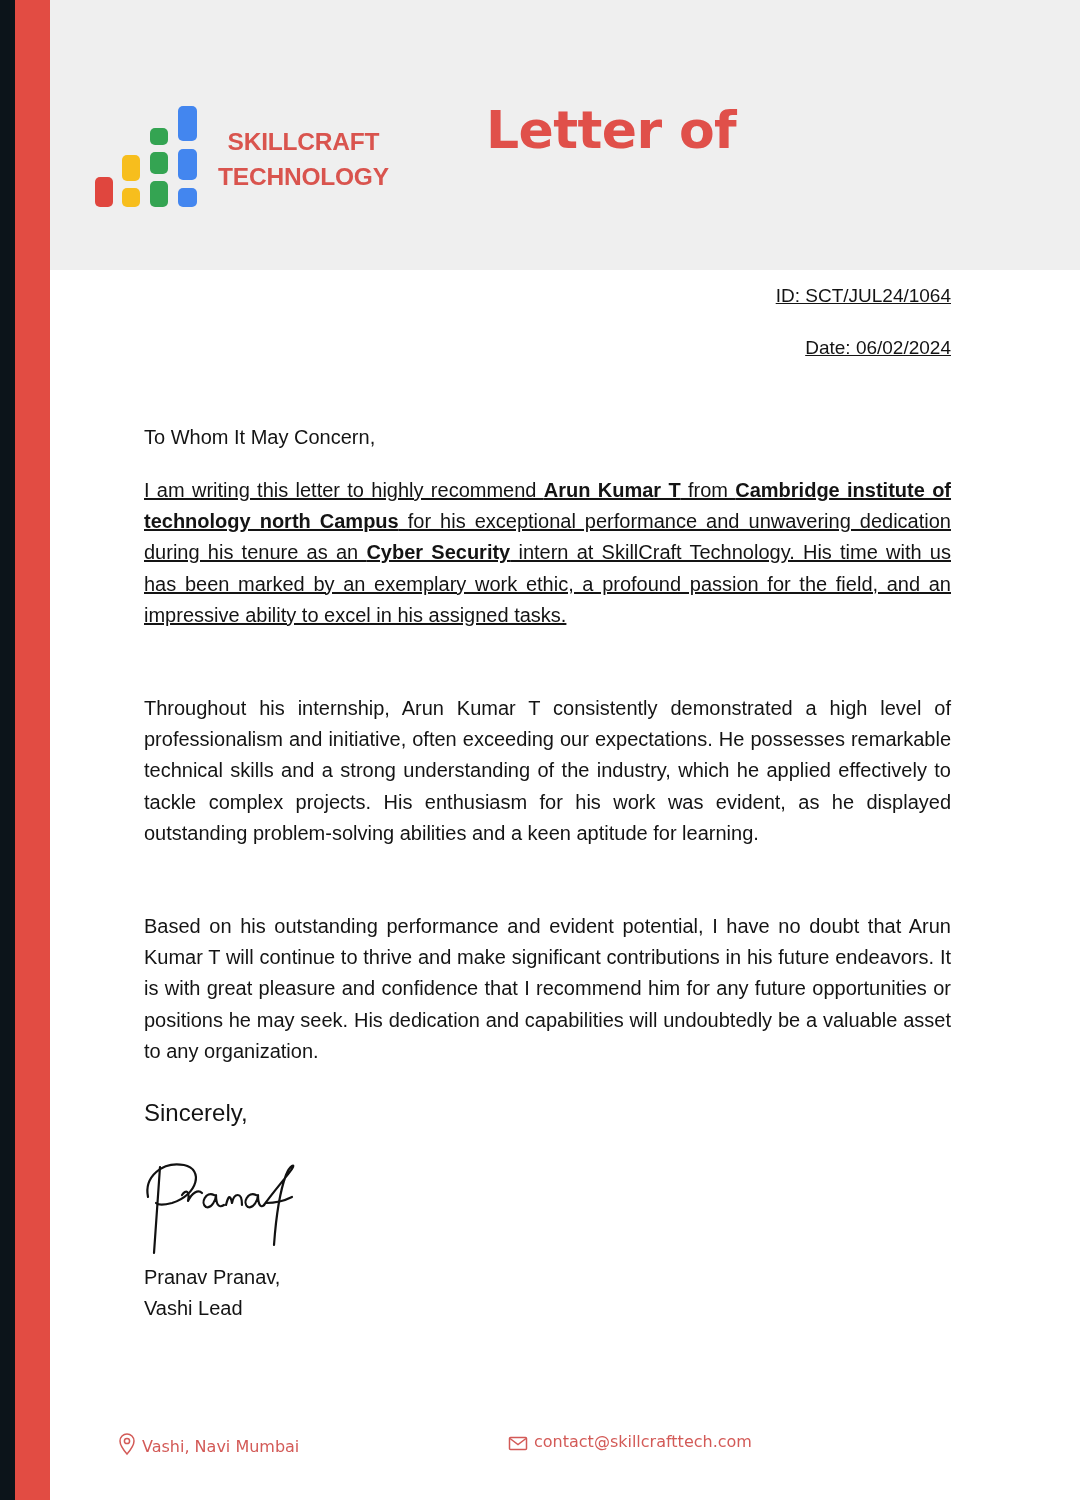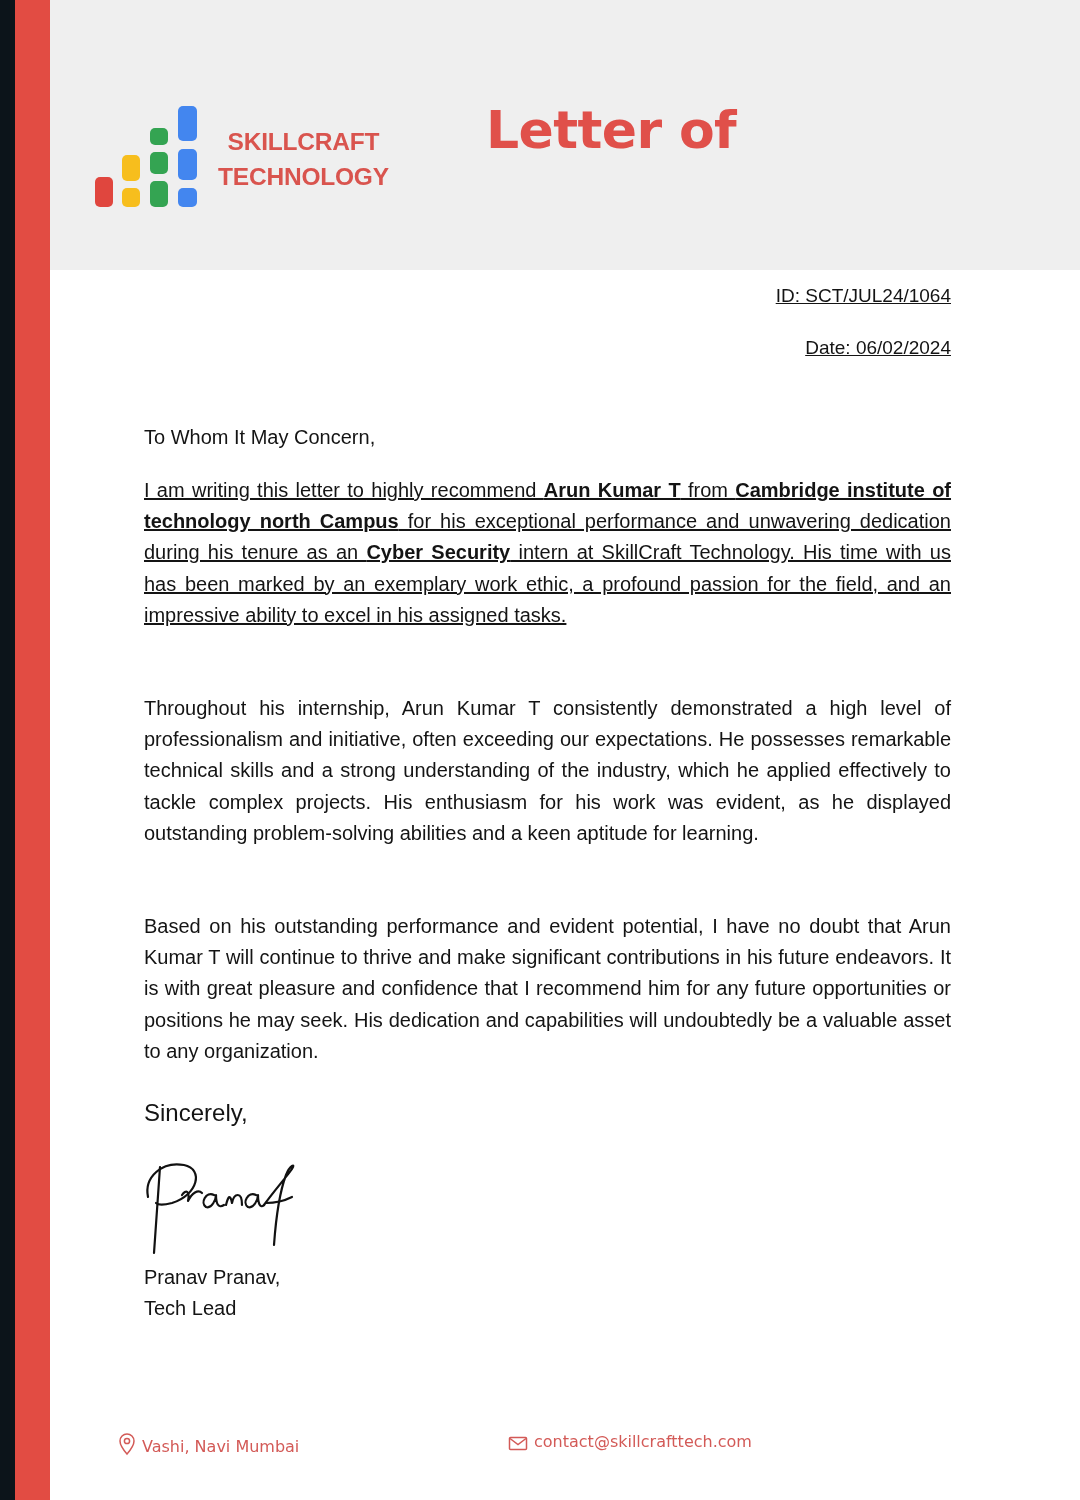--- a/index.html
+++ b/index.html
@@ -180,21 +180,21 @@
   <path d="M84 50 C 86 42, 88 38, 90 48 C 92 38, 100 36, 100 50"></path>
 
   <path d="M114 40 C 106 36, 100 48, 106 52 C 112 54, 116 44, 116 40 C 116 48, 118 54, 122 50"></path>
 
   <path d="M122 50 C 132 36, 146 20, 150 14 C 154 8, 148 10, 144 20 C 138 36, 134 62, 132 90"></path>
   <path d="M124 48 C 132 48, 142 46, 150 42"></path>
 </svg>
 
 <div class="signer">
   <div>Pranav Pranav,</div>
-  <div>Tech Lead</div>
+  <div>Vashi Lead</div>
 </div>
 
 <div class="footer-item footer-location">
   <svg width="18" height="24" viewBox="0 0 18 24" fill="none" stroke="#d35a57" stroke-width="1.5">
     <path d="M9 22 C 9 22, 2 14, 2 9 A 7 7 0 0 1 16 9 C 16 14, 9 22, 9 22 Z"></path>
     <circle cx="9" cy="9" r="2.6"></circle>
   </svg>
   <span>Vashi, Navi Mumbai</span>
 </div>
 

